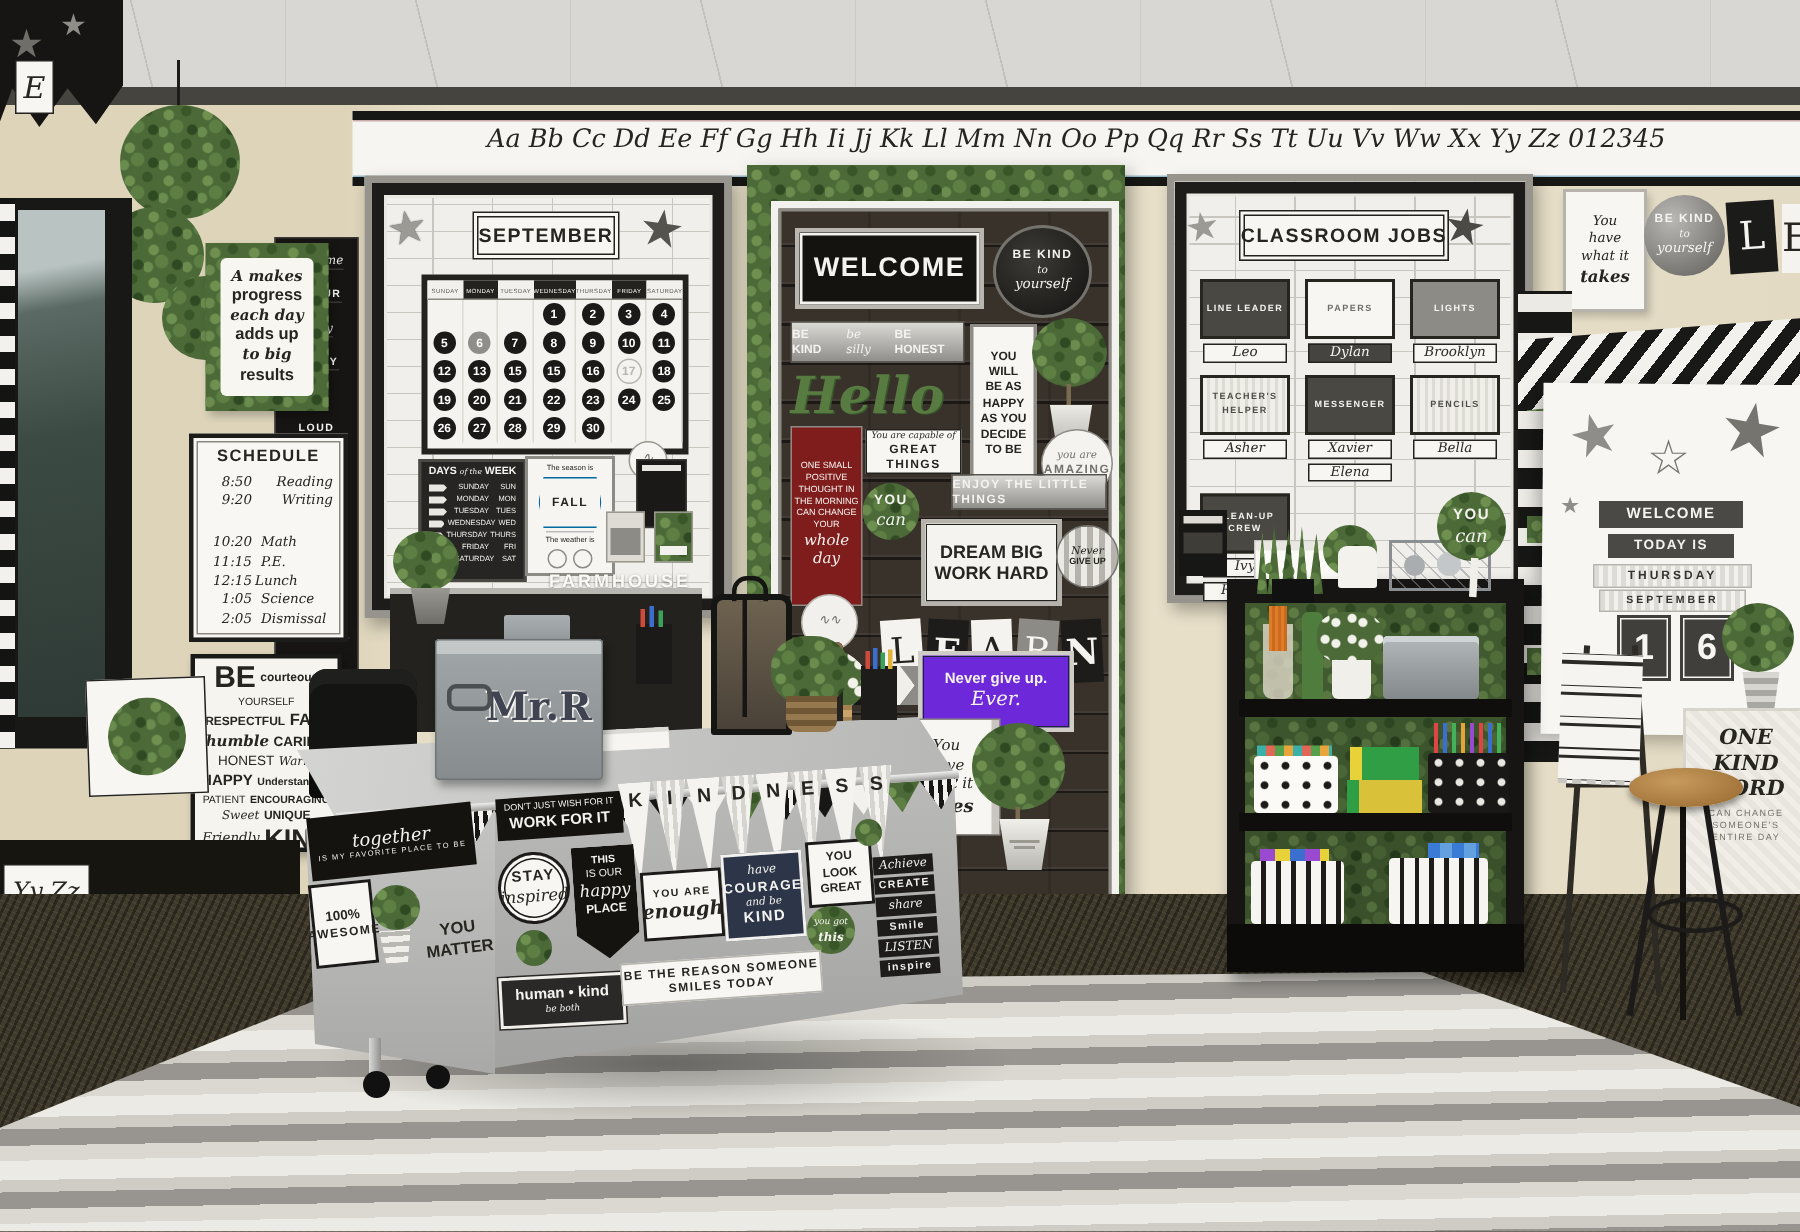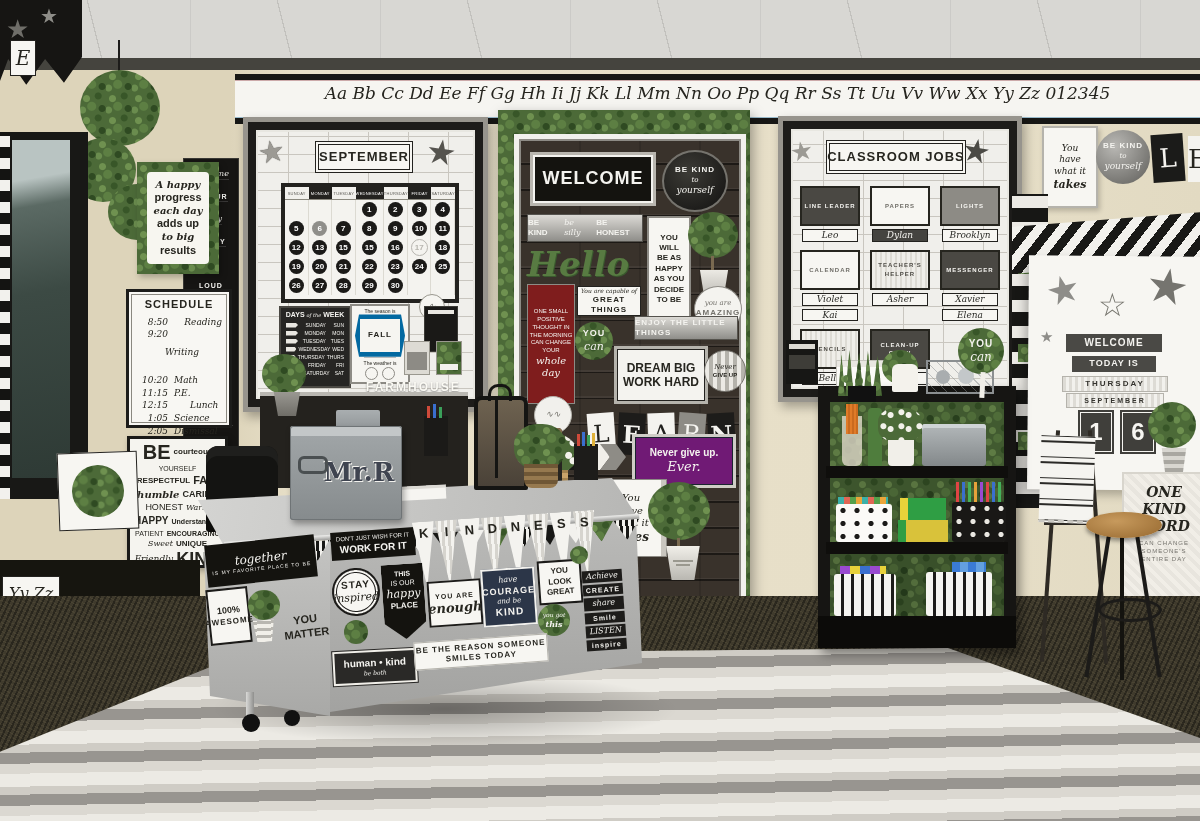--- a/index.html
+++ b/index.html
@@ -101,49 +101,49 @@
       <div class="cp b f7 wt ls1" style="border-bottom: 1px solid rgba(255, 255, 255, 0.15); text-align: center;">INSPIRED</div>
       <div class="sc f8 wt" style="border-bottom: 1px solid rgba(255, 255, 255, 0.15); text-align: center;">kind</div>
       <div class="cp b f7 wt ls1" style="border-bottom: 1px solid rgba(255, 255, 255, 0.15); text-align: center;">SWEET</div>
       <div class="sc f8 wt" style="border-bottom: 1px solid rgba(255, 255, 255, 0.15); text-align: center;">great</div>
       <div class="cp b f7 wt ls1" style="border-bottom: 1px solid rgba(255, 255, 255, 0.15); text-align: center;">AWESOME</div>
       <div class="sc f8 wt" style="border-bottom: 1px solid rgba(255, 255, 255, 0.15); text-align: center;">class</div>
     </div>
 
   <div class="abs greenery fc" style="left:137px;top:162px;width:82px;height:112px;box-shadow:2px 3px 6px rgba(0,0,0,.25)">
     <div class="fc" id="prog" style="background:#f7f6f0;width:62px;height:92px;border-radius:4px">
-        <div class="sc f10 b dk">A happy</div>
+        <div class="sc f10 b dk">A makes</div>
         <div class="cp f11 b dk">progress</div>
         <div class="sc f10 b dk">each day</div>
         <div class="cp f11 b dk">adds up</div>
         <div class="sc f10 b dk">to big</div>
         <div class="cp f11 b dk">results</div>
       </div>
   </div>
 
   <div class="abs fc" style="left:126px;top:289px;width:100px;height:127px;background:#f8f7f3;border:3px solid #1c1c1a;box-shadow:inset 0 0 0 2px #f8f7f3,inset 0 0 0 3px #8a8880;justify-content:flex-start;padding-top:6px">
     <div class="cp b f11 ls1 dk">SCHEDULE</div>
     <div id="sched" style="margin-top:4px;width:86px">
         <div style="display: flex; gap: 6px; justify-content: space-between; margin: 1px 0px 0px 6px;">
           <span class="sc f9 dk" style="width:26px;text-align:right">8:50</span>
           <span class="sc f9 dk">Reading</span>
         </div>
-        <div style="display: flex; gap: 6px; justify-content: space-between; margin: 1px 0px 16px 6px; flex-direction: column;">
+        <div style="display: flex; gap: 6px; justify-content: space-between; margin: 1px 0px 16px 6px;">
           <span class="sc f9 dk" style="width:26px;text-align:right">9:20</span>
           <span class="sc f9 dk">Writing</span>
         </div>
         <div style="display: flex; gap: 6px; justify-content: flex-start; margin: 1px 0px 0px 6px;">
           <span class="sc f9 dk" style="width:26px;text-align:right">10:20</span>
           <span class="sc f9 dk">Math</span>
         </div>
         <div style="display: flex; gap: 6px; justify-content: flex-start; margin: 1px 0px 0px 6px;">
           <span class="sc f9 dk" style="width:26px;text-align:left">11:15</span>
           <span class="sc f9 dk">P.E.</span>
         </div>
-        <div style="display: flex; gap: 22px; justify-content: flex-start; margin: 1px 0px 0px 6px;">
+        <div style="display: flex; gap: 2px; justify-content: flex-start; margin: 1px 0px 0px 6px;">
           <span class="sc f9 dk" style="width:26px;text-align:right">12:15</span>
           <span class="sc f9 dk">Lunch</span>
         </div>
         <div style="display: flex; gap: 6px; justify-content: flex-start; margin: 1px 0px 0px 6px;">
           <span class="sc f9 dk" style="width:26px;text-align:right">1:05</span>
           <span class="sc f9 dk">Science</span>
         </div>
         <div style="display: flex; gap: 6px; justify-content: flex-start; margin: 1px 0px 0px 6px;">
           <span class="sc f9 dk" style="width:26px;text-align:right">2:05</span>
           <span class="sc f9 dk">Dismissal</span>
@@ -332,21 +332,21 @@
         </div>
         <div class="dayrow">
           <span class="arrowtag"></span>
           <span class="cp f5 wt" style="flex:1">SATURDAY</span>
           <span class="cp f5 wt">SAT</span>
         </div>
       </div>
   </div>
   <div class="abs fc" style="left:350px;top:304px;width:54px;height:74px;background:#f6f5f1;border:2px solid #8d8b85;justify-content:space-evenly;padding:1px">
     <span class="cp f5 dk">The season is</span>
-    <span class="cp b f8 ls1 dk" style="border:5px solid #0369a1;padding:11px 8px;clip-path:polygon(8% 0,92% 0,100% 50%,92% 100%,8% 100%,0 50%)">FALL</span>
+    <span class="cp b f8 ls1 dk" style="border:1px solid #0369a1;padding:11px 8px;clip-path:polygon(8% 0,92% 0,100% 50%,92% 100%,8% 100%,0 50%)">FALL</span>
     <span class="cp f5 dk" style="border-top:1px solid #bbb;padding-top:2px">The weather is</span>
     <div class="fr" style="gap:4px">
       <div class="cir" style="width:11px;height:11px;border:1px solid #8d8b85"></div>
       <div class="cir" style="width:11px;height:11px;border:1px solid #8d8b85"></div>
     </div>
   </div>
   <div class="abs cir fc" style="left:419px;top:294px;width:24px;height:24px;background:#f6f5f1;border:1px solid #9a988f">
       <span class="sc f9 gy">∿</span>
     </div>
   <div class="abs" style="left:424px;top:306px;width:32px;height:44px;background:#1a1917;border:1px solid #3c3b36">
@@ -441,21 +441,21 @@
       <div class="lc b" style="transform: rotate(3deg);">E</div>
       <div class="lc w" style="transform: rotate(-2deg);">A</div>
       <div class="lc g" style="transform: rotate(4deg);">R</div>
       <div class="lc b" style="transform: rotate(-3deg);">N</div>
     </div>
   <div class="abs" style="left:568px;top:442px;width:60px;height:30px">
     <div class="abs chev" style="left:0;top:2px;width:26px;height:26px;background:#171715"></div>
     <div class="abs chev" style="left:16px;top:2px;width:26px;height:26px;background:#f1efe9"></div>
     <div class="abs chev" style="left:32px;top:2px;width:26px;height:26px;background:#8e8c86"></div>
   </div>
-  <div class="abs fc wt" id="wb-neve" style="left:632px;top:434px;width:98px;height:48px;background:#701a75;border:3px solid #cfcdc6;box-shadow:inset 0 0 0 1px #1b2430">
+  <div class="abs fc wt" id="wb-neve" style="left:612px;top:434px;width:98px;height:48px;background:#6d28d9;border:3px solid #cfcdc6;box-shadow:inset 0 0 0 1px #1b2430">
       <div class="f10 b">Never give up.</div>
       <div class="sc f13">Ever.</div>
     </div>
   <div class="abs greenery cir" style="left:518px;top:432px;width:60px;height:44px;background-image:radial-gradient(circle at 30% 30%,#f2f1ea 0 3px,transparent 4px),radial-gradient(circle at 70% 25%,#f2f1ea 0 3px,transparent 4px),radial-gradient(circle at 50% 60%,#f2f1ea 0 3px,transparent 4px);background-size:22px 18px"></div>
   <div class="abs" style="left:528px;top:470px;width:40px;height:26px;background:repeating-linear-gradient(0deg,#caa36a 0 5px,#a3824f 5px 9px);border-radius:0 0 8px 8px"></div>
   <div class="abs fc" id="wb-takes" style="left:596px;top:480px;width:60px;height:76px;background:#f7f6f2;border-left:5px solid #c9c6bf;border-right:5px solid #c9c6bf;box-shadow:0 0 0 1px #8d8b85">
       <div class="sc f10 dk">You</div>
       <div class="sc f10 dk">have</div>
       <div class="sc f10 dk">what it</div>
       <div class="sc f12 b dk">takes</div>
@@ -482,25 +482,20 @@
         <div class="jc dark">LINE LEADER</div>
         <div class="nt">Leo</div>
       </div>
       <div class="jcwrap">
         <div class="jc light">PAPERS</div>
         <div class="nt dark">Dylan</div>
       </div>
       <div class="jcwrap">
         <div class="jc gray">LIGHTS</div>
         <div class="nt">Brooklyn</div>
-      </div>
-      <div class="jcwrap">
-        <div class="jc light">CALENDAR</div>
-        <div class="nt">Violet</div>
-        <div class="nt">Kai</div>
       </div>
       <div class="jcwrap">
         <div class="jc striped">TEACHER'S HELPER</div>
         <div class="nt">Asher</div>
       </div>
       <div class="jcwrap">
         <div class="jc dark">MESSENGER</div>
         <div class="nt">Xavier</div>
         <div class="nt">Elena</div>
       </div>

